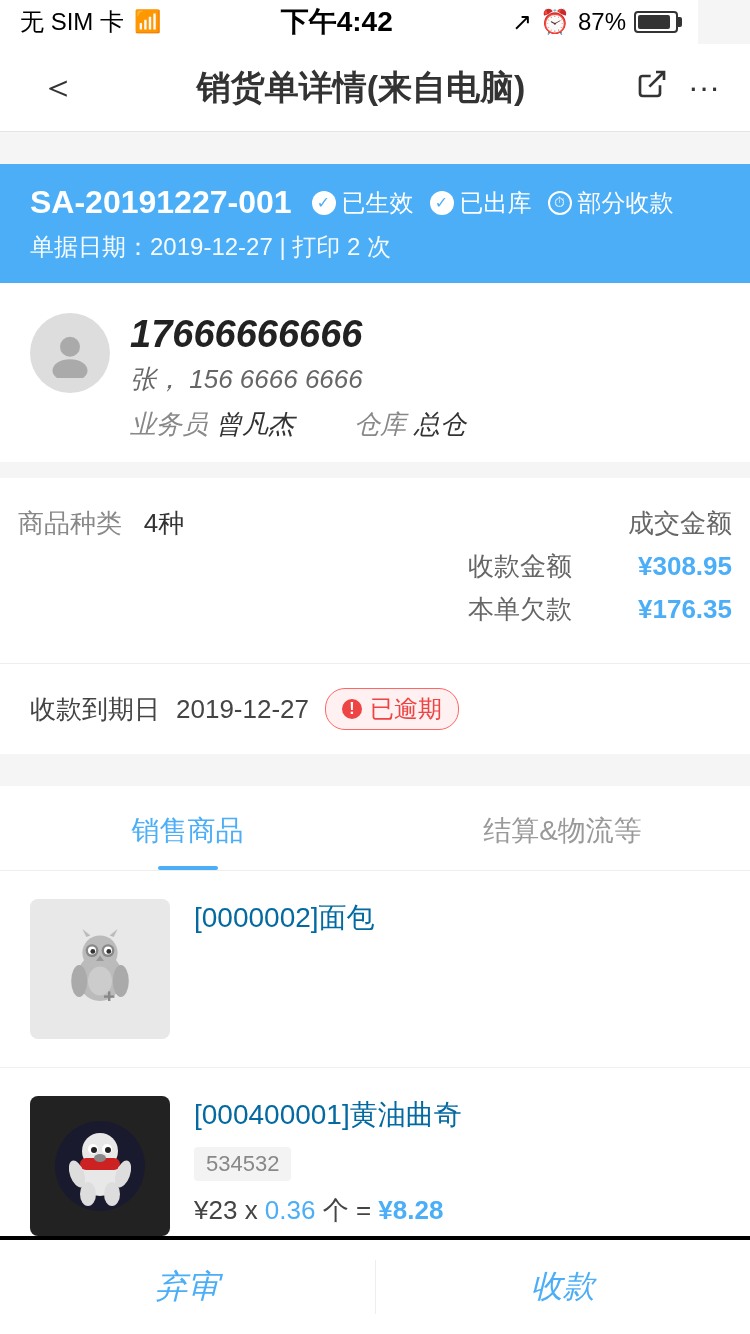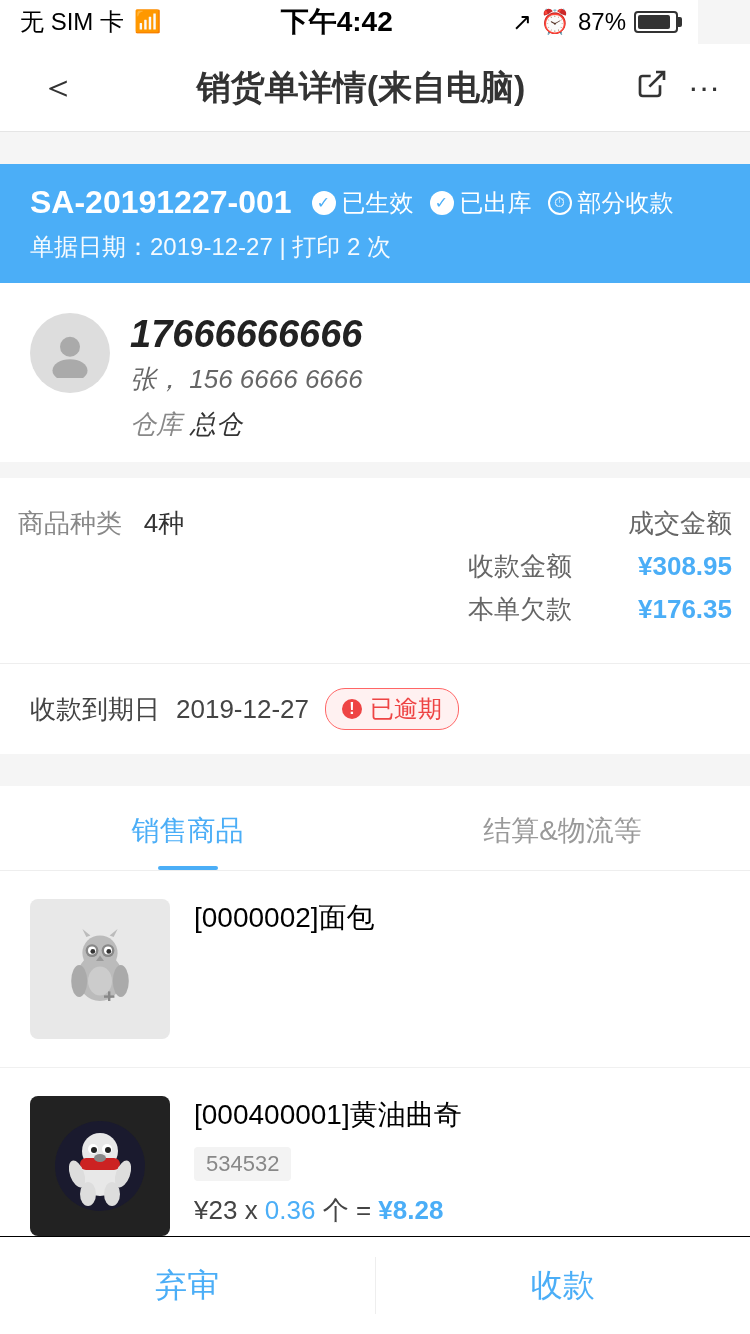--- a/index.html
+++ b/index.html
@@ -294,21 +294,21 @@
     .product-item {
       display: flex;
       align-items: flex-start;
       padding: 28px 30px;
       gap: 24px;
       border-bottom: 1px solid #f0f0f0;
     }
     .product-info { flex: 1; }
     .product-name {
       font-size: 28px;
-      color: #000000;
+      color: #0369a1;
       font-weight: 500;
       margin-bottom: 12px;
     }
     .product-sku {
       display: inline-block;
       font-size: 22px;
       color: #888;
       background: #f3f3f3;
       border-radius: 4px;
       padding: 4px 12px;
@@ -323,21 +323,22 @@
 
     
     .bottom-bar {
       position: fixed;
       bottom: 0;
       left: 0;
       width: 750px;
       height: 98px;
       background: #fff;
       display: flex;
-      border-top: 1px solid #000000;
+      border-top: 4px solid #000000;
+      font-style: italic;
     }
     .bottom-btn {
       flex: 1;
       display: flex;
       align-items: center;
       justify-content: center;
       font-size: 32px;
       cursor: pointer;
     }
     .bottom-btn.cancel { color: #4baef7; }
@@ -431,20 +432,24 @@
       <ellipse cx="20" cy="34" rx="14" ry="9" fill="#aaa"></ellipse>
     </svg>
   </div>
   <div class="customer-info">
     <div class="customer-name">17666666666</div>
     <div class="customer-phone">
       <span>张，</span> <span>156 6666 6666</span>
     </div>
     <div class="customer-meta">
       <div class="meta-item">
+        <span class="meta-label">业务员</span>
+        <span class="meta-value">曾凡杰</span>
+      </div>
+      <div class="meta-item">
         <span class="meta-label">仓库</span>
         <span class="meta-value">总仓</span>
       </div>
     </div>
   </div>
 </div>
 
 <div class="divider"></div>
 
 <div class="summary-section">

